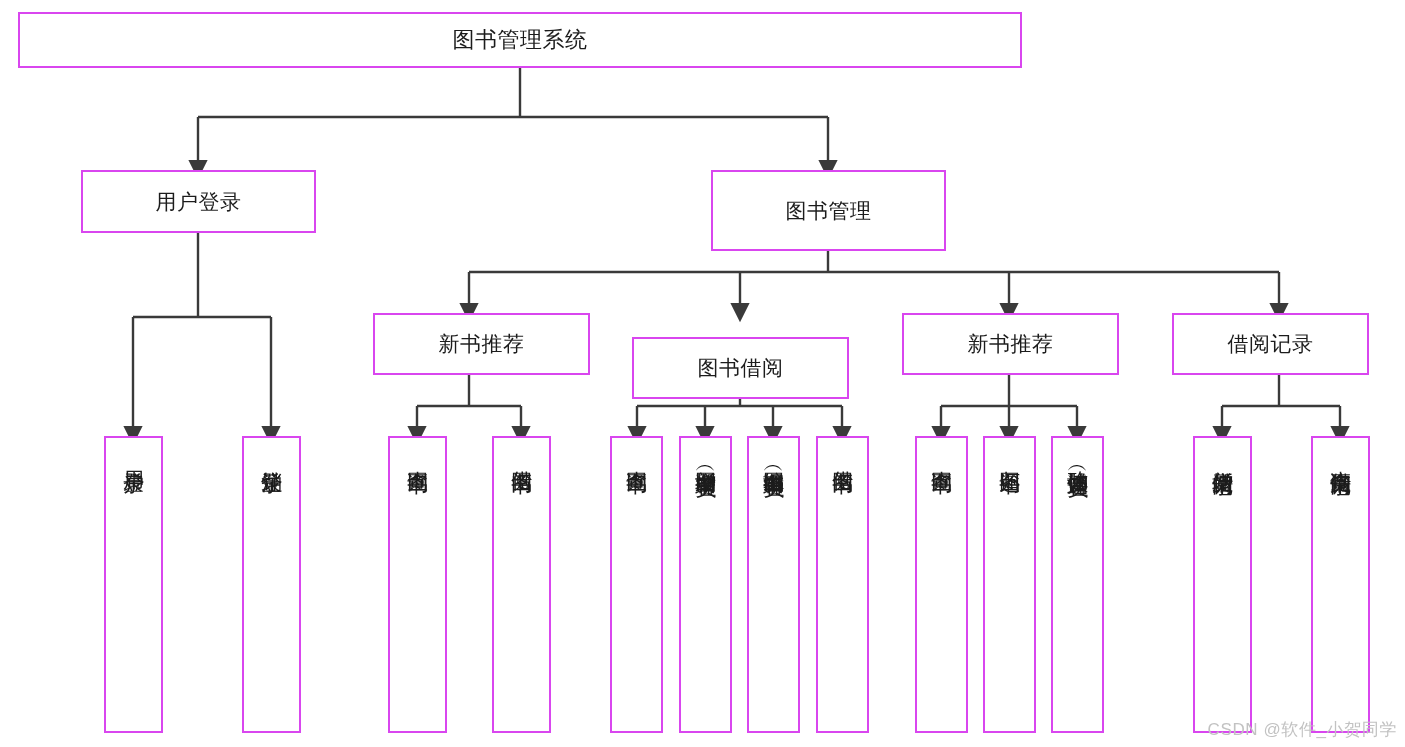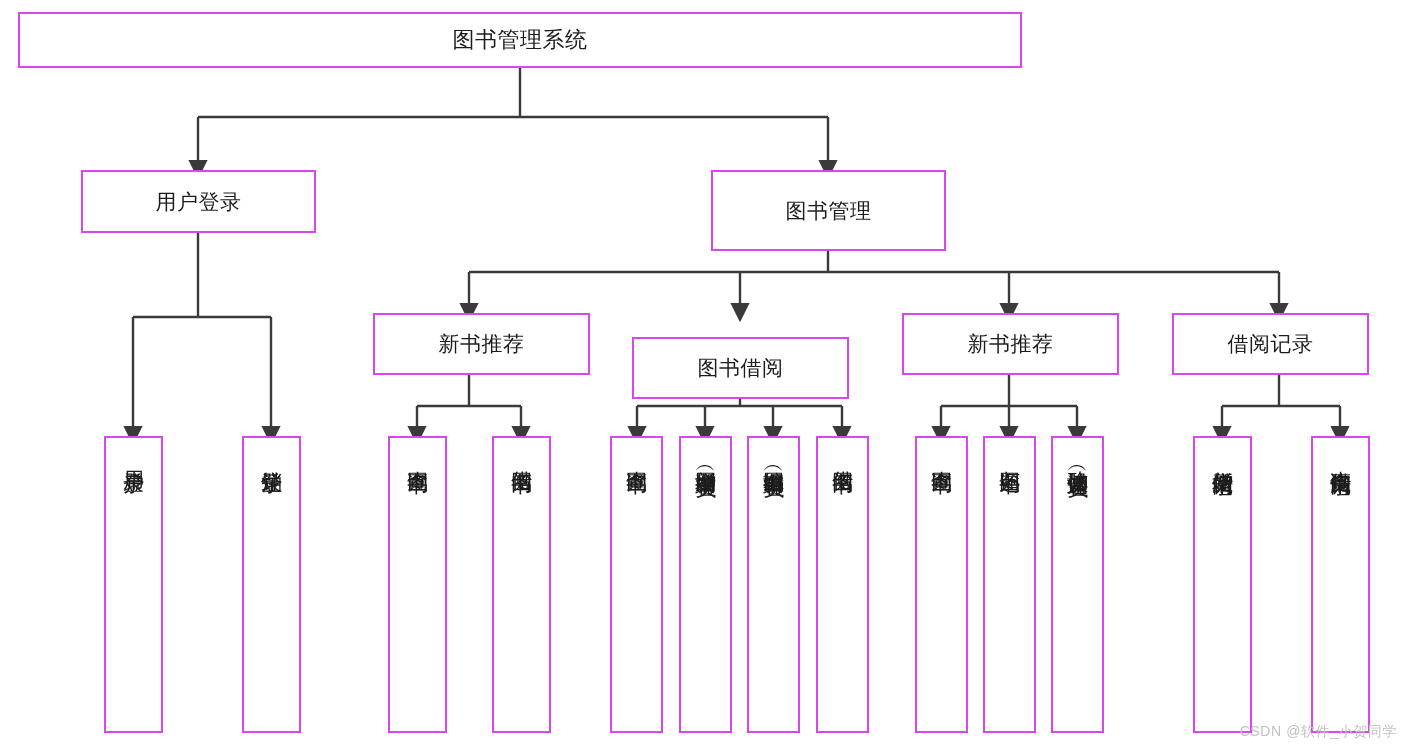--- a/index.html
+++ b/index.html
@@ -61,21 +61,21 @@
     text-orientation: upright;
     font-size: 21px;
     line-height: 1.16;
     letter-spacing: 1px;
     white-space: nowrap;
   }
   .watermark {
     position: absolute;
     right: 8px;
     bottom: 6px;
-    font-size: 14px;
+    font-size: 17px;
     color: #c2c2c2;
     letter-spacing: 0.6px;
     white-space: nowrap;
     z-index: 5;
   }
 </style>
 </head>
 <body>
 
 <div id="canvas">

